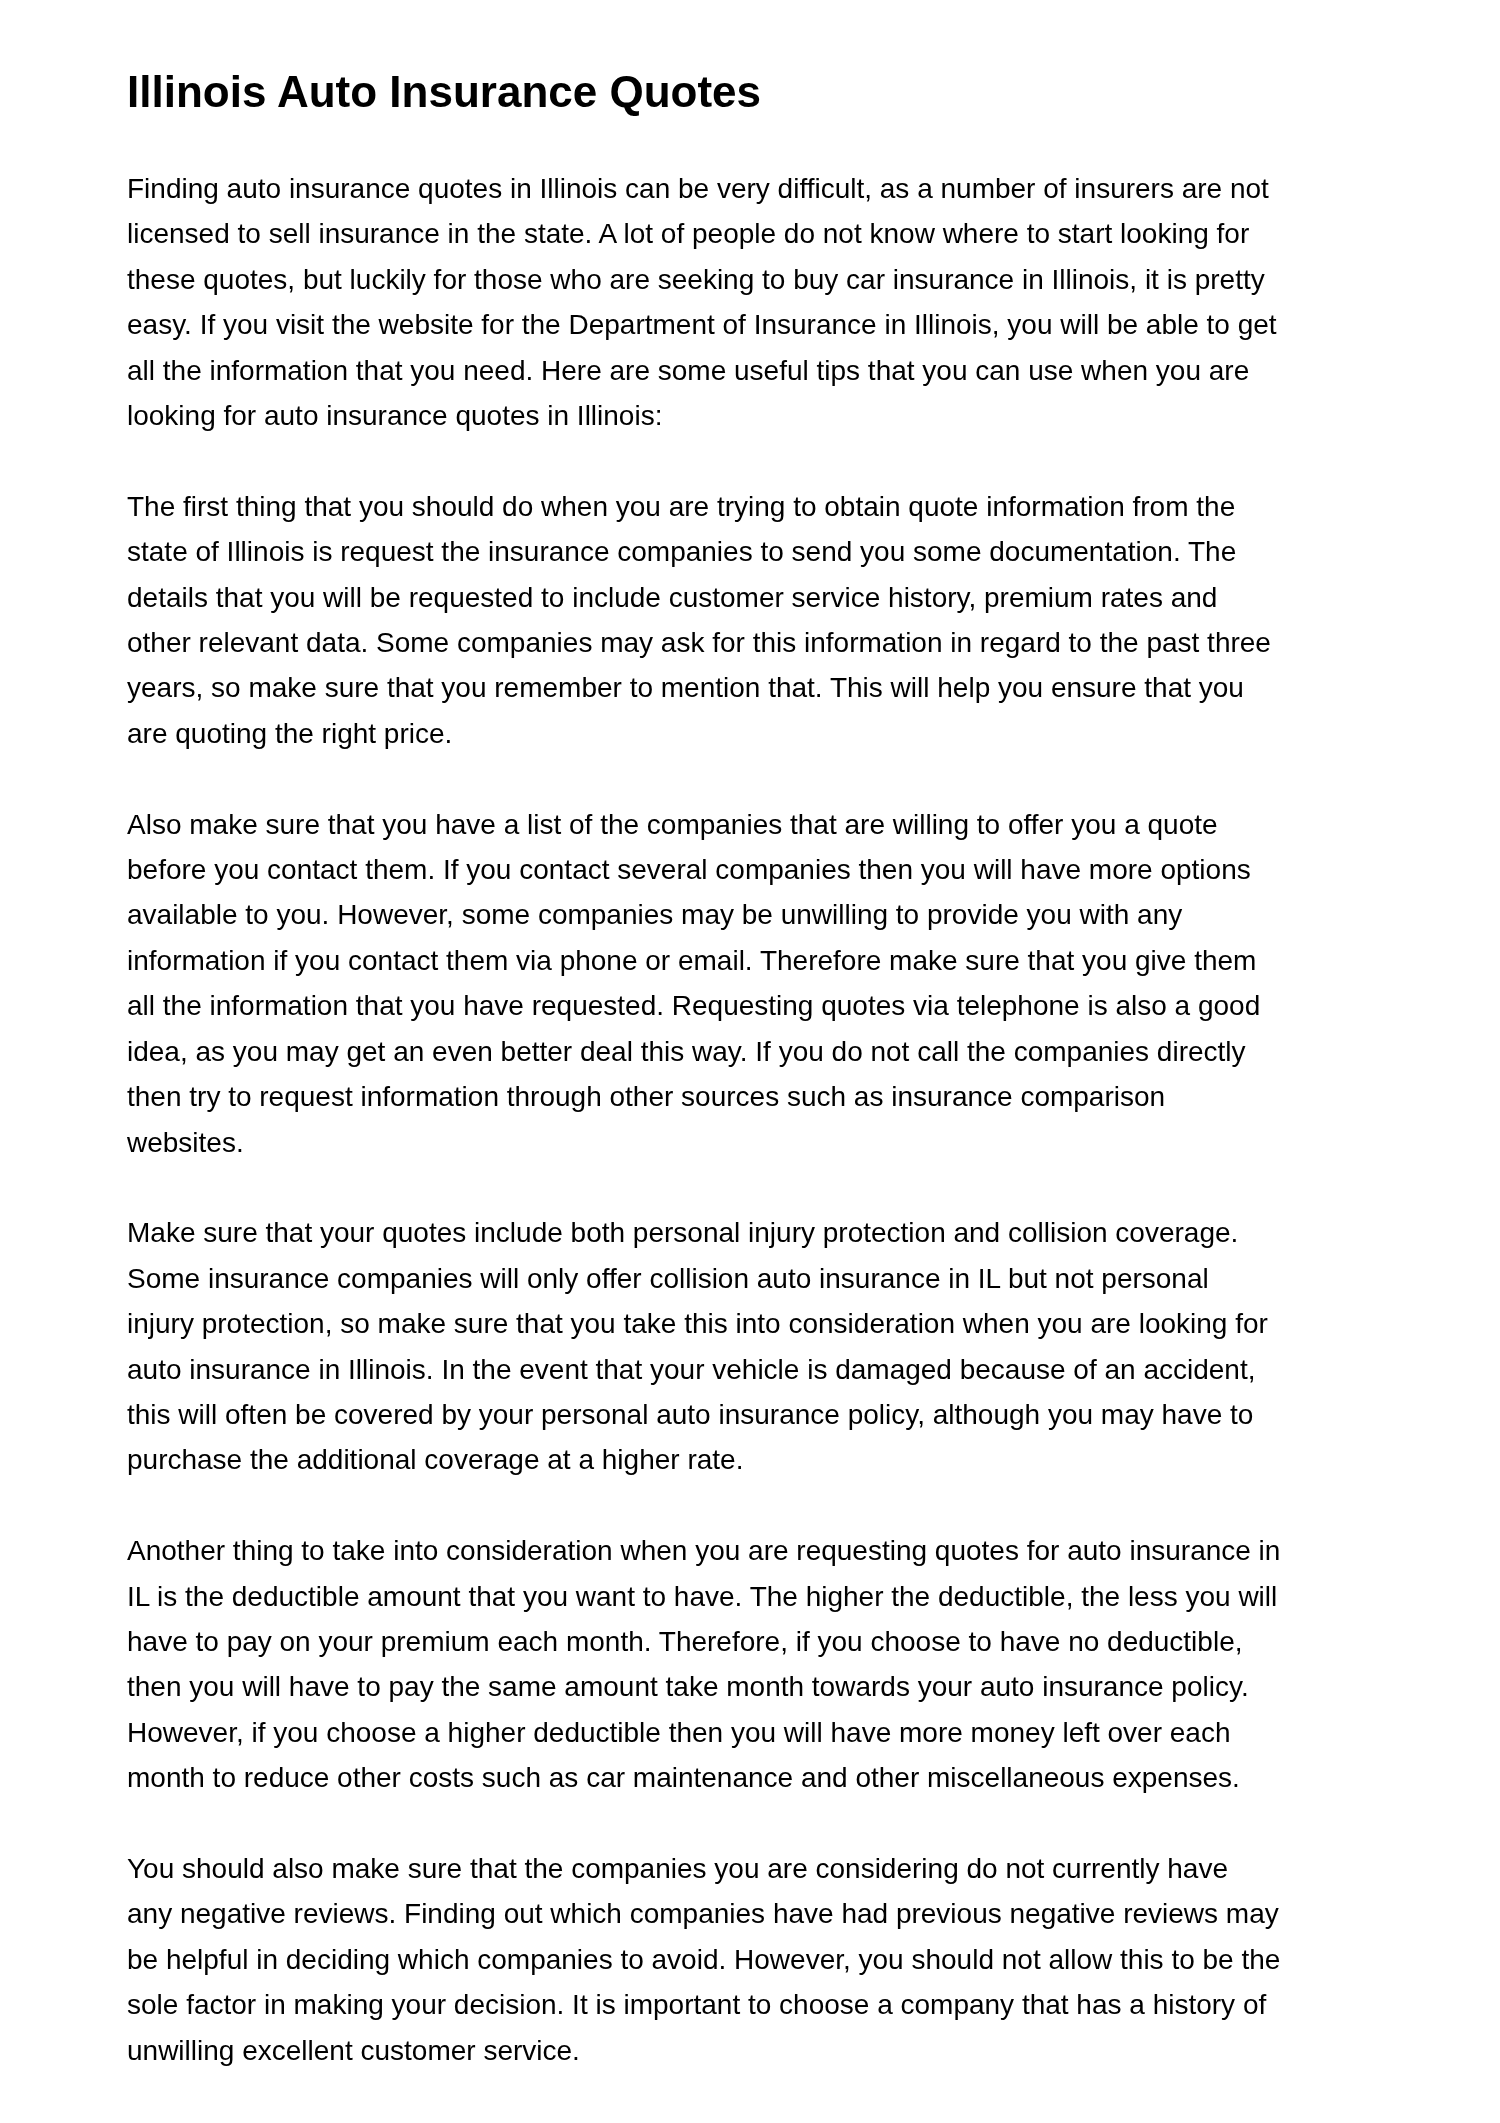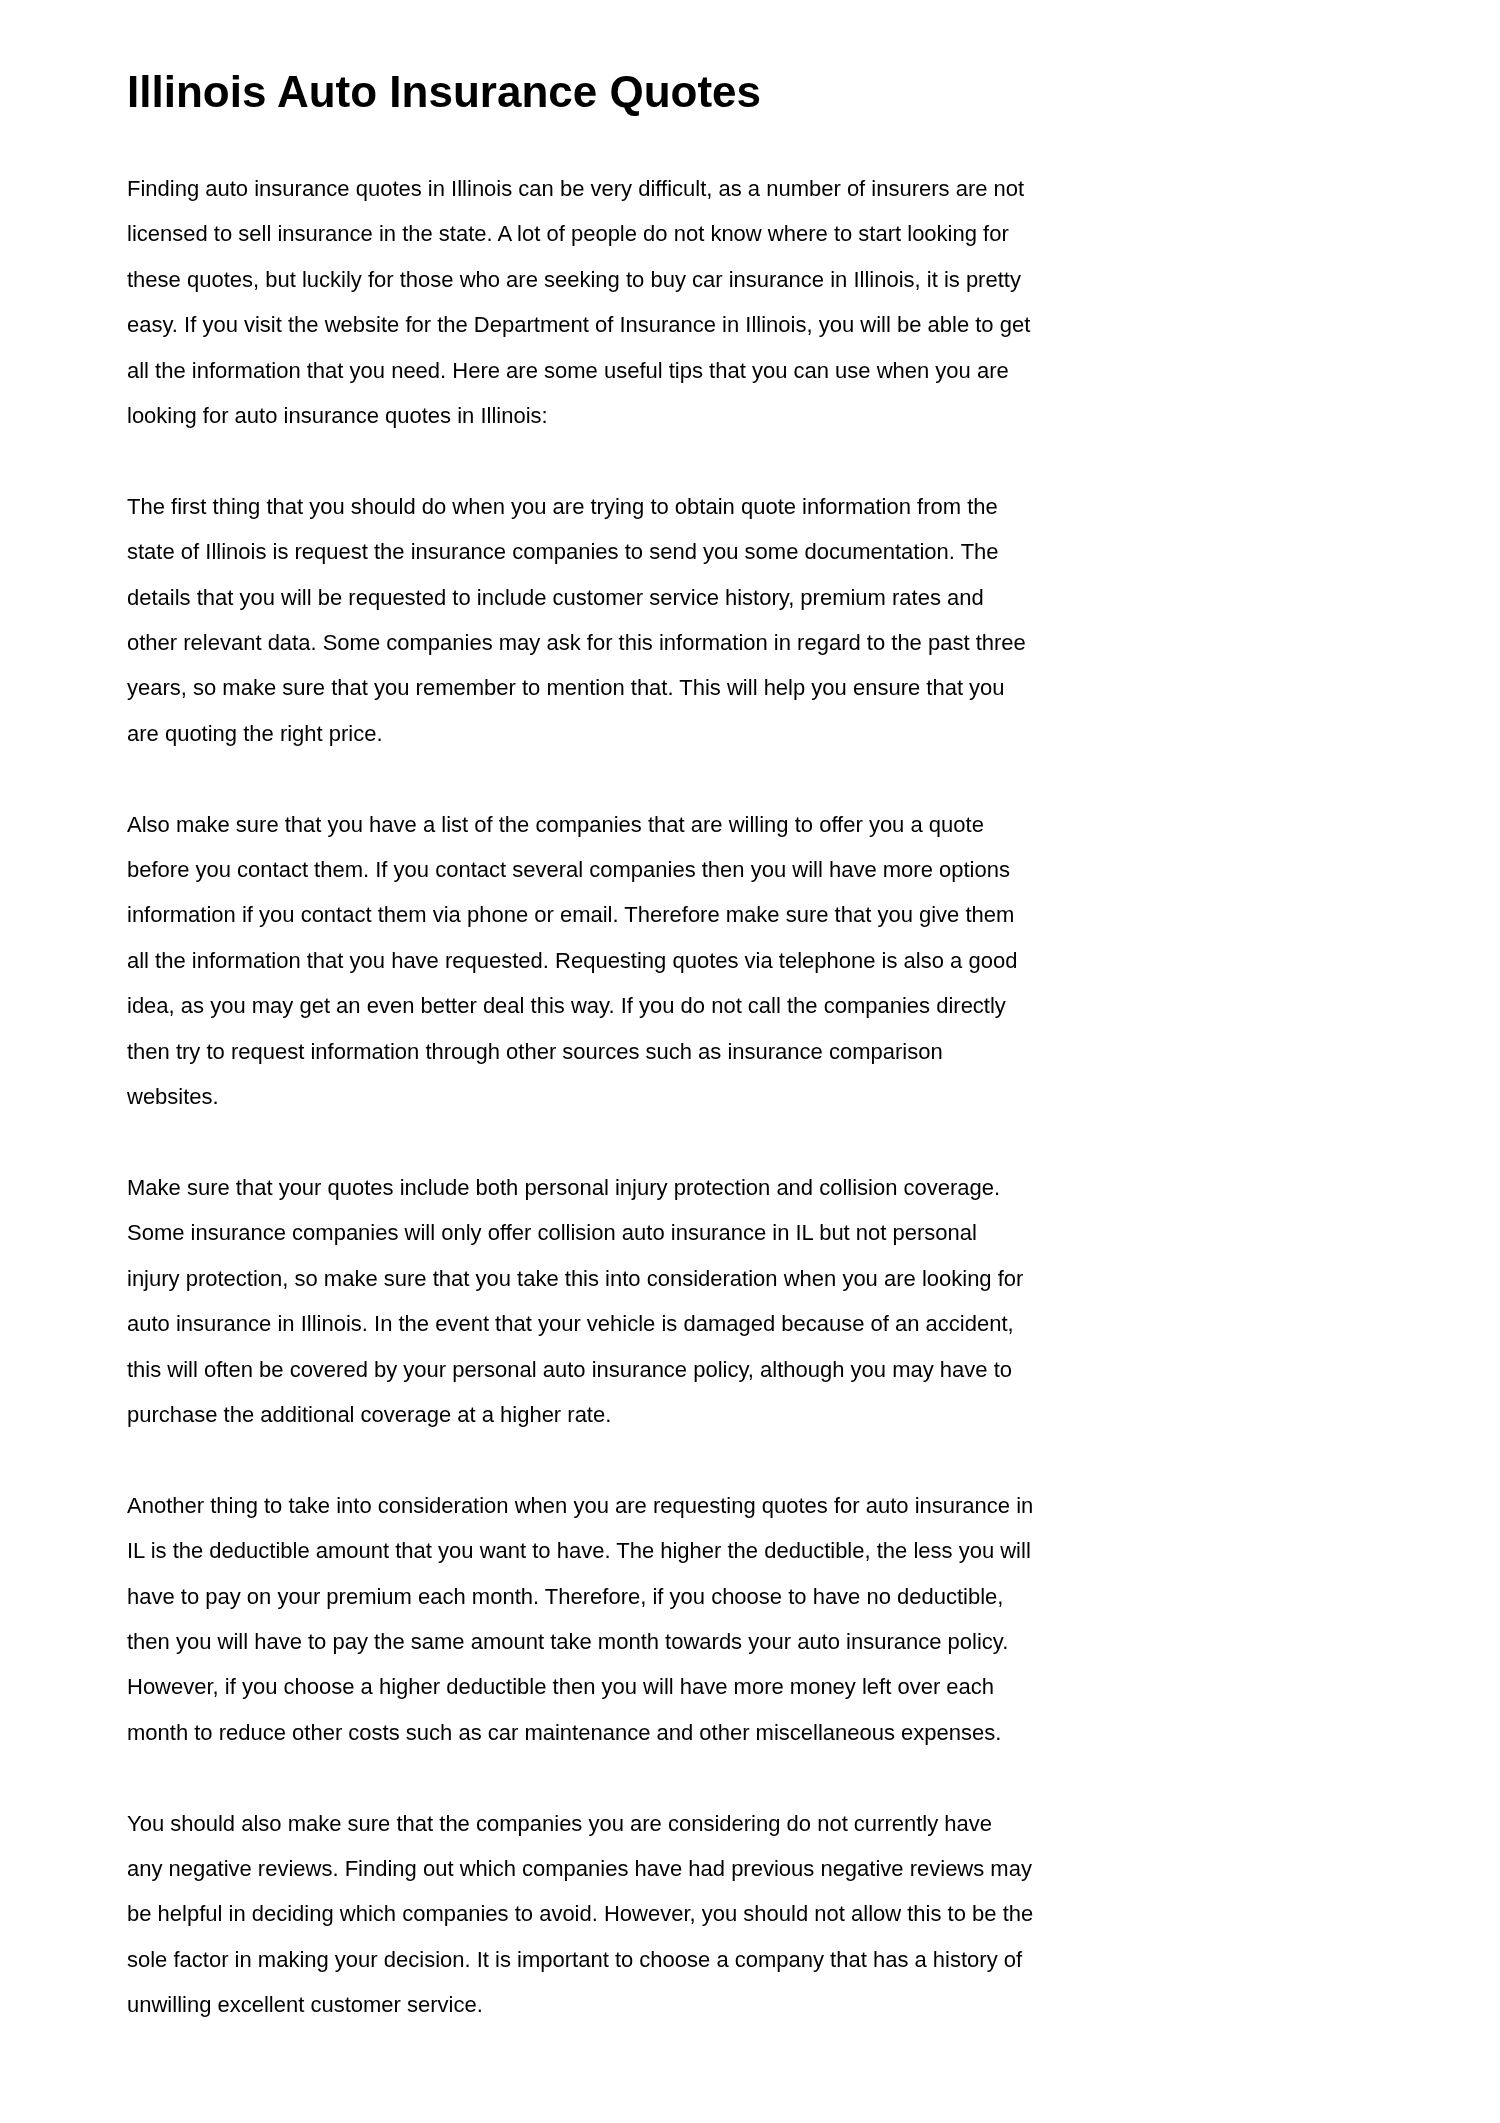--- a/index.html
+++ b/index.html
@@ -32,21 +32,21 @@
       white-space: nowrap;
     }
     .body-text {
       position: absolute;
       left: 0;
       top: 166px;
       width: 1280px;
     }
     .para {
       margin: 0 0 45.4px 0;
-      font-size: 22px;
+      font-size: 28px;
       line-height: 45.4px;
     }
     .line {
       display: block;
       white-space: nowrap;
     }
   </style>
 </head>
 <body>
 
@@ -69,20 +69,21 @@
       <span class="line">state of Illinois is request the insurance companies to send you some documentation. The</span>
       <span class="line">details that you will be requested to include customer service history, premium rates and</span>
       <span class="line">other relevant data. Some companies may ask for this information in regard to the past three</span>
       <span class="line">years, so make sure that you remember to mention that. This will help you ensure that you</span>
       <span class="line">are quoting the right price.</span>
     </p>
 
     <p class="para">
       <span class="line">Also make sure that you have a list of the companies that are willing to offer you a quote</span>
       <span class="line">before you contact them. If you contact several companies then you will have more options</span>
+      <span class="line">available to you. However, some companies may be unwilling to provide you with any</span>
       <span class="line">information if you contact them via phone or email. Therefore make sure that you give them</span>
       <span class="line">all the information that you have requested. Requesting quotes via telephone is also a good</span>
       <span class="line">idea, as you may get an even better deal this way. If you do not call the companies directly</span>
       <span class="line">then try to request information through other sources such as insurance comparison</span>
       <span class="line">websites.</span>
     </p>
 
     <p class="para">
       <span class="line">Make sure that your quotes include both personal injury protection and collision coverage.</span>
       <span class="line">Some insurance companies will only offer collision auto insurance in IL but not personal</span>

